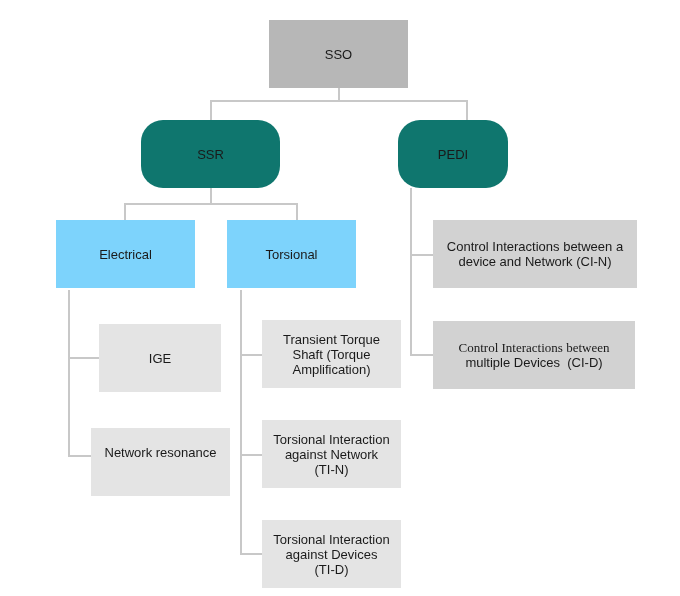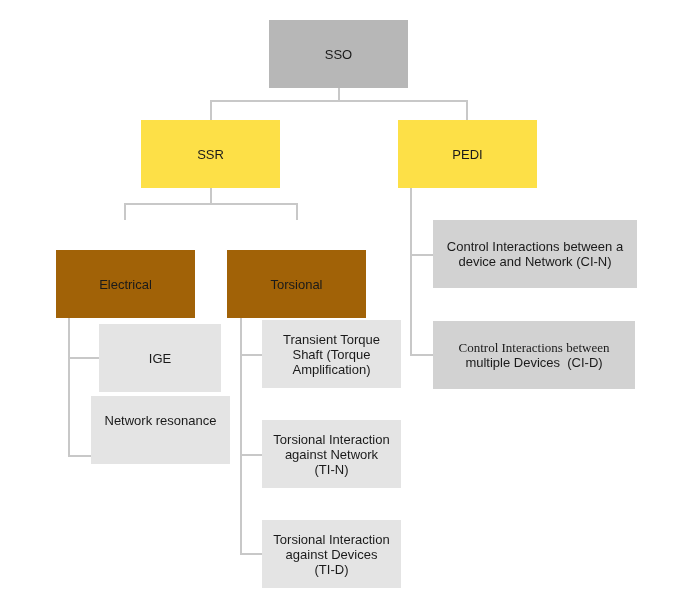--- a/index.html
+++ b/index.html
@@ -3,22 +3,22 @@
 <meta charset="utf-8">
 <style>
   html, body { margin: 0; padding: 0; background: #ffffff; }
   #canvas { position: relative; width: 680px; height: 596px; background: #ffffff; overflow: hidden; }
   .box {
     position: absolute; display: flex; align-items: center; justify-content: center;
     text-align: center; font-family: "Liberation Sans", sans-serif; font-size: 13px;
     color: #1a1a1a; line-height: 15px; box-sizing: border-box; padding: 16px 6px;
   }
   .l0 { background: #b7b7b7; }
-  .l1 { background: #fde047; }
-  .l2 { background: #a16207; margin-top: 30px; }
+  .l1 { background: #0f766e; border-radius: 22px; }
+  .l2 { background: #7dd3fc; }
   .l3 { background: #e4e4e4; }
   .lpedi { background: #d2d2d2; }
   .line { position: absolute; background: #c8c8c8; }
   .h { height: 2px; }
   .v { width: 2px; }
 </style>
 </head>
 <body>
 
 <div id="canvas">
@@ -46,35 +46,35 @@
   <div class="line h" style="left:410px; top:254px; width:23px;"></div>
   <div class="line h" style="left:410px; top:354px; width:23px;"></div>
 
   <div class="box l0" style="left:269px; top:20px; width:139px; height:68px;">
     <span>SSO</span>
   </div>
 
   <div class="box l1" style="left:141px; top:120px; width:139px; height:68px;">
     <span>SSR</span>
   </div>
-  <div class="box l1" style="left:398px; top:120px; width:139px; height:68px;">
+  <div class="box l1" style="left:398px; top:120px; width:110px; height:68px;">
     <span>PEDI</span>
   </div>
 
   <div class="box l2" style="left:56px; top:220px; width:139px; height:68px;">
     <span>Electrical</span>
   </div>
-  <div class="box l2" style="left:227px; top:220px; width:139px; height:68px;">
+  <div class="box l2" style="left:227px; top:220px; width:129px; height:68px;">
     <span>Torsional</span>
   </div>
 
   <div class="box l3" style="left:99px; top:324px; width:122px; height:68px;">
     <span>IGE</span>
   </div>
-  <div class="box l3" style="left:91px; top:396px; width:139px; height:68px; align-items:flex-start; padding-top:17px;">
+  <div class="box l3" style="left:91px; top:428px; width:139px; height:68px; align-items:flex-start; padding-top:17px;">
     <span>Network resonance</span>
   </div>
 
   <div class="box l3" style="left:262px; top:320px; width:139px; height:68px; flex-direction:column;">
     <span>Transient Torque</span>
     <span>Shaft (Torque</span>
     <span>Amplification)</span>
   </div>
   <div class="box l3" style="left:262px; top:420px; width:139px; height:68px; flex-direction:column; justify-content:flex-start; padding-top:12px;">
     <span>Torsional Interaction</span>

